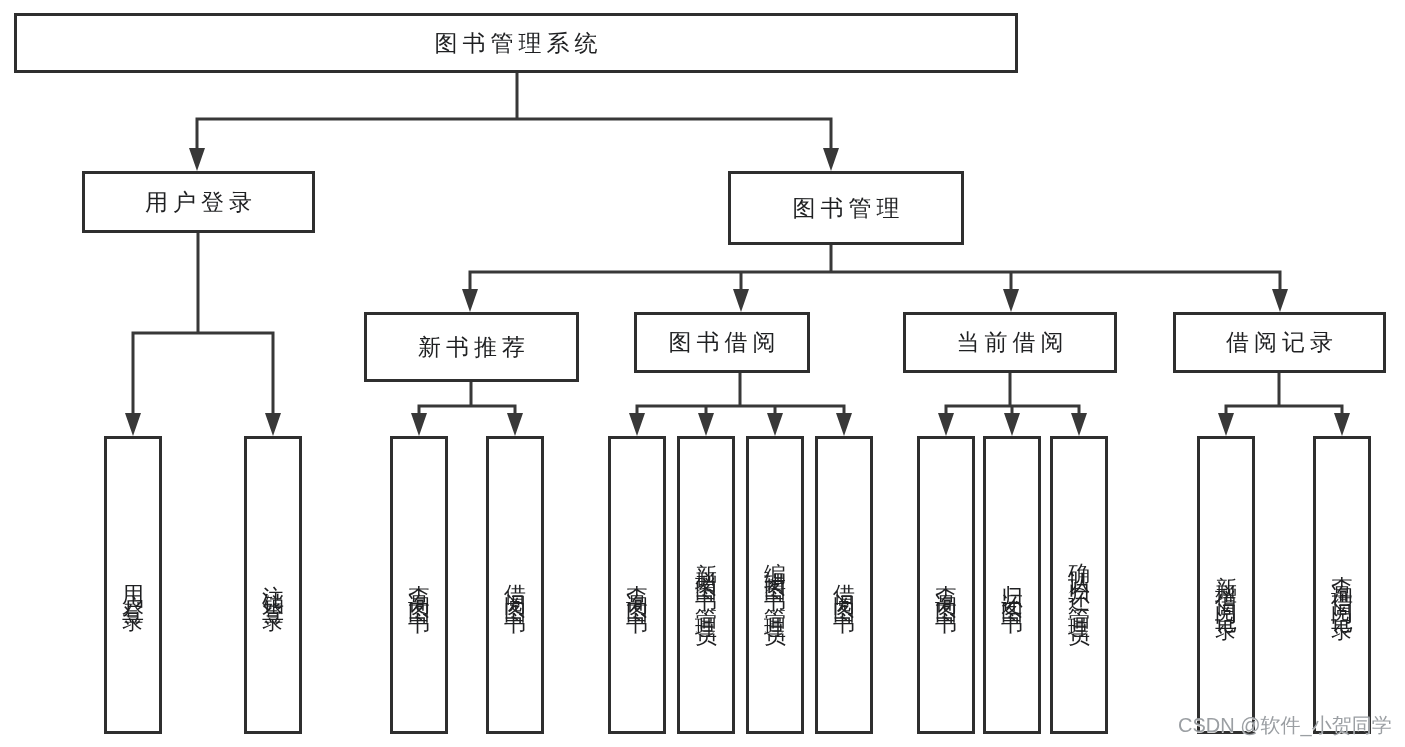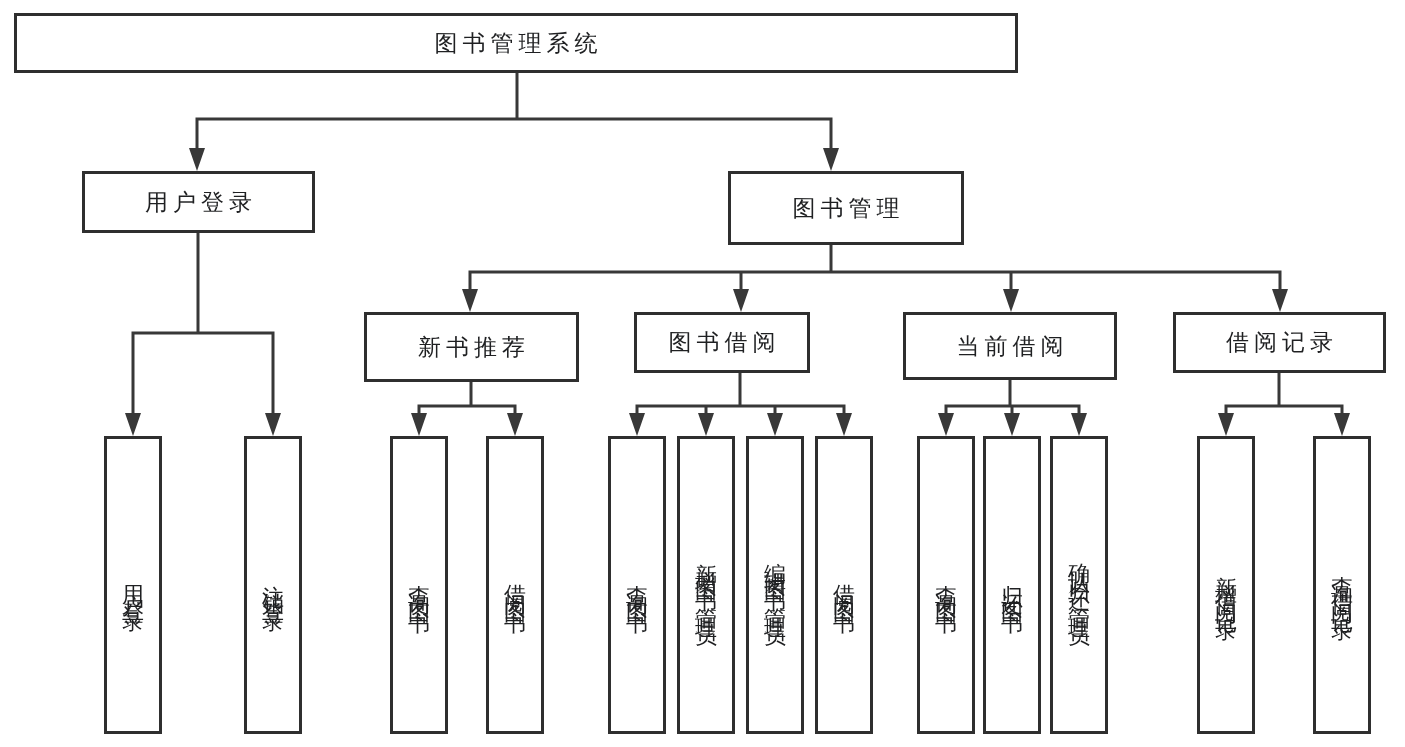--- a/index.html
+++ b/index.html
@@ -118,21 +118,21 @@
   <div class="node h" style="left:713px; top:171px; width:236px; height:74px;margin-left:15px;">
     <span class="lbl">图书管理</span>
   </div>
 
   <div class="node h" style="left:364px; top:312px; width:215px; height:70px;">
     <span class="lbl">新书推荐</span>
   </div>
   <div class="node h" style="left:634px; top:312px; width:176px; height:61px;">
     <span class="lbl">图书借阅</span>
   </div>
-  <div class="node h" style="left:903px; top:312px; width:214px; height:68px;">
+  <div class="node h" style="left:903px; top:312px; width:214px; height:61px;">
     <span class="lbl">当前借阅</span>
   </div>
   <div class="node h" style="left:1173px; top:312px; width:213px; height:61px;">
     <span class="lbl">借阅记录</span>
   </div>
 
   <div class="node v" style="left:104px; top:436px; width:58px; height:298px;">
     <span class="lbl">用户登录</span>
   </div>
   <div class="node v" style="left:244px; top:436px; width:58px; height:298px;">
@@ -169,14 +169,15 @@
     <span class="lbl">确认归还（管理员）</span>
   </div>
 
   <div class="node v" style="left:1197px; top:436px; width:58px; height:298px;">
     <span class="lbl">新增借阅记录</span>
   </div>
   <div class="node v" style="left:1313px; top:436px; width:58px; height:298px;">
     <span class="lbl">查询借阅记录</span>
   </div>
 
+  <div id="watermark">CSDN @软件_小贺同学</div>
 
 </div>
 
 </body></html>

